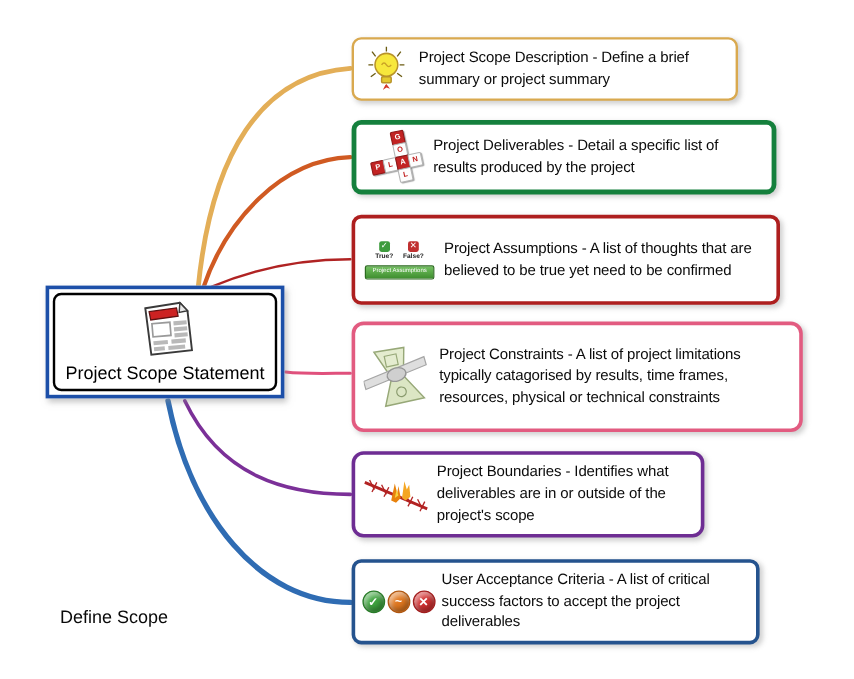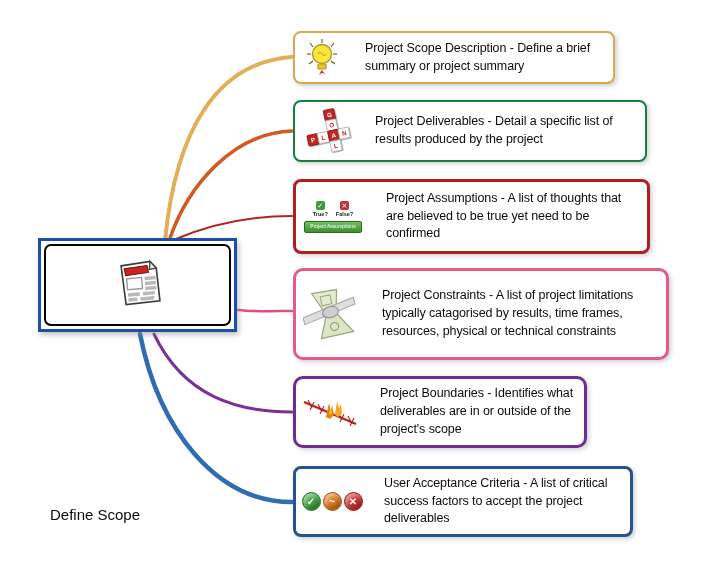--- a/index.html
+++ b/index.html
@@ -1,26 +1,26 @@
 <!DOCTYPE html>
 <html><head>
 <meta charset="utf-8">
 <style>
   html,body{margin:0;padding:0;background:#fff;}
   #stage{position:relative;width:712px;height:566px;background:#fff;overflow:hidden;
          font-family:"Liberation Sans", sans-serif;color:#111;}
   #curves{position:absolute;left:0;top:0;z-index:0;}
   .branch{position:absolute;z-index:1;box-sizing:border-box;background:#fff;
-          display:flex;align-items:center;gap:24px;padding:5px 8px;
+          display:flex;align-items:center;gap:8px;padding:5px 8px;
           box-shadow:2px 2px 4px rgba(150,150,150,.45);}
   .branch .txt{flex:1;font-size:12.5px;line-height:1.42;letter-spacing:-0.1px;color:#0b0b0b;}
   .iconbox{flex:none;display:flex;align-items:center;justify-content:center;flex-direction:column;}
   
   .b0{left:293px;top:31px;width:322px;height:53px;border:2.5px solid #D9A94F;border-radius:8px;}
-  .b1{left:293px;top:100px;width:354px;height:62px;border:2px solid #15803d;border-radius:8px;}
+  .b1{left:293px;top:100px;width:354px;height:62px;border:4px solid #15803d;border-radius:8px;}
   .b2{left:293px;top:179px;width:357px;height:75px;border:3px solid #AE1F1F;border-radius:8px;}
   .b3{left:293px;top:268px;width:376px;height:92px;border:3px solid #E25B80;border-radius:10px;}
   .b4{left:293px;top:376px;width:294px;height:72px;border:3px solid #6E2D93;border-radius:10px;}
   .b5{left:293px;top:466px;width:340px;height:71px;border:3px solid #25538E;border-radius:8px;}
   .b0 .iconbox{width:38px;} .b1 .iconbox{width:48px;} .b2 .iconbox{width:58px;}
   .b3 .iconbox{width:54px;} .b4 .iconbox{width:52px;} .b5 .iconbox{width:56px;}
   
   #central{position:absolute;z-index:1;left:38px;top:238px;width:199px;height:94px;
            box-sizing:border-box;border:3px solid #1C4FA8;background:#fff;
            box-shadow:2px 3px 5px rgba(140,140,140,.5);}
@@ -80,20 +80,21 @@
               <rect x="36" y="22" width="11" height="3.4"></rect>
               <rect x="36" y="27" width="11" height="3.4"></rect>
               <rect x="18" y="32" width="12" height="3.4"></rect>
               <rect x="33" y="32" width="12" height="3.4"></rect>
               <rect x="18" y="37" width="9" height="3.4"></rect>
               <rect x="30" y="37" width="14" height="3.4"></rect>
             </g>
           </g>
         </svg>
       </span>
+      <span id="central-label">Project Scope Statement</span>
     </div>
   </div>
 
   <div class="branch b0">
     <span class="iconbox">
       <svg width="34" height="40" viewBox="0 0 34 40">
         <g stroke="#6b5b10" stroke-width="1.1">
           <line x1="17" y1="1" x2="17" y2="5"></line>
             <line x1="5" y1="5" x2="8" y2="9"></line>
           <line x1="29" y1="5" x2="26" y2="9"></line>

